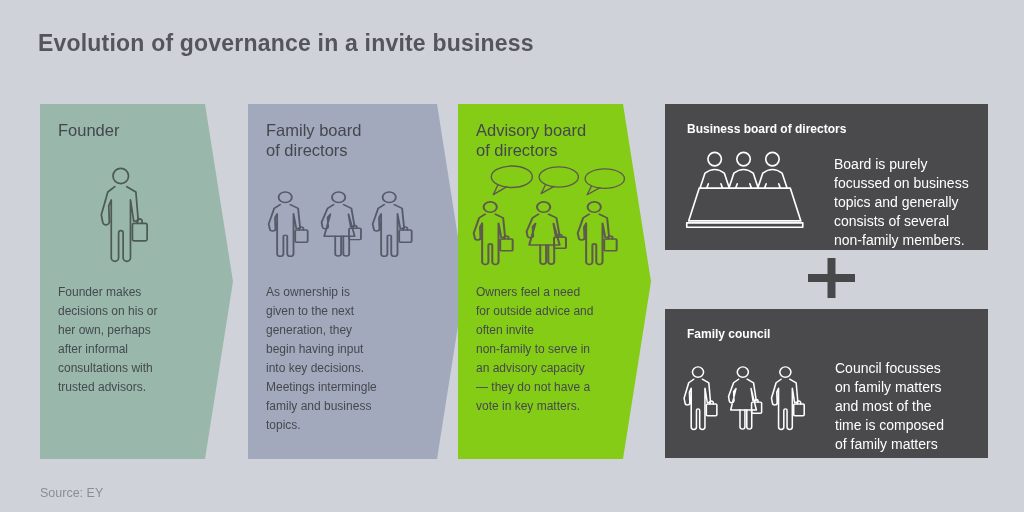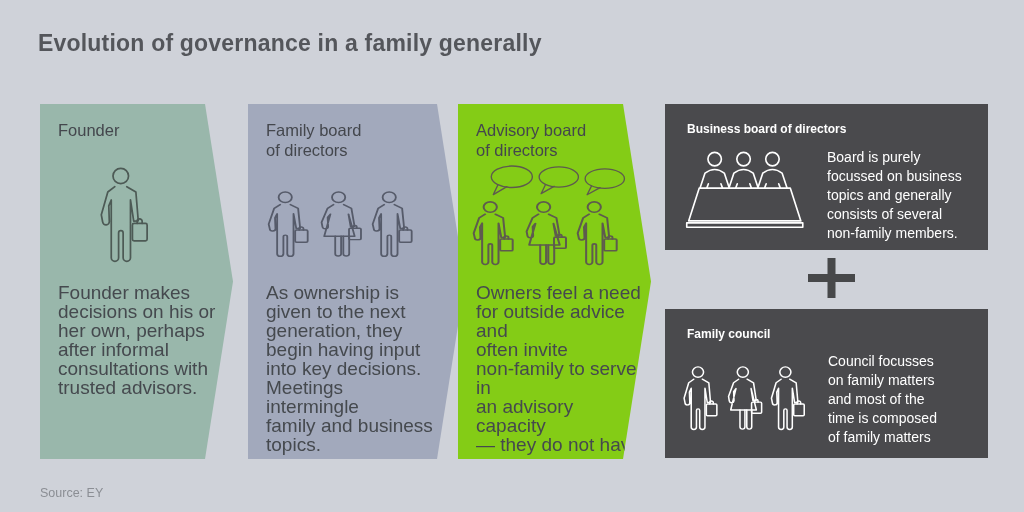--- a/index.html
+++ b/index.html
@@ -22,37 +22,37 @@
   .stage-0{left:40px}
   .stage-1{left:248px}
   .stage-2{left:458px}
   .panel-heading{
     position:absolute;left:18px;top:16px;margin:0;
     font-size:16.5px;font-weight:400;line-height:20px;
     white-space:pre-line;color:var(--heading,#44474d);
   }
   .panel-text{
     position:absolute;left:18px;top:179px;margin:0;width:170px;
-    font-size:19px;line-height:19px;white-space:pre-line;
+    font-size:12px;line-height:19px;white-space:pre-line;
     color:var(--panel_text,#45494e);
   }
   
   .dark-panel{
     position:absolute;left:665px;width:323px;
     background:var(--dark_panel,#4a4a4d);
     color:var(--dark_panel_text,#ffffff);
   }
   .dark-1{top:104px;height:146px}
   .dark-2{top:309px;height:149px}
   .dark-heading{
     position:absolute;left:18px;top:14px;margin:4px;
     font-size:12px;font-weight:700;white-space:pre-line;color:inherit;
   }
   .dark-text{
-    position:absolute;margin:0;font-size:14px;line-height:19px;
+    position:absolute;margin:7px;font-size:14px;line-height:19px;
     white-space:pre-line;color:inherit;width:158px;
   }
   .dark-1 .dark-text{left:162px;top:44px}
   .dark-2 .dark-text{left:163px;top:43px}
   
   svg.icon{fill:none;stroke:currentColor;stroke-linejoin:round;stroke-linecap:round;display:block;position:absolute;}
   .founder-icon{left:57px;top:63px;stroke-width:1.6}
   .trio-icon{left:17px;top:86px;stroke-width:2}
   .adv-icon{left:10px;top:60px;stroke-width:1.7}
   .adv-icon .trio-use{stroke-width:2.2}
@@ -105,21 +105,21 @@
       <path d="M81,41 L86,26 Q96,18.5 106,26 L111,41"></path>
       <path d="M89.5,37 L88,41 M102.5,37 L104,41"></path>
       <path d="M20,41.5 H114.5 L125.5,75.5 H9 Z"></path>
       <path d="M7,77.5 H127.5 V82 H7 Z"></path>
     </symbol>
   </defs>
 </svg>
 
 <div class="canvas">
 
-  <h1 class="page-title">Evolution of governance in a family generally</h1>
+  <h1 class="page-title">Evolution of governance in a invite business</h1>
 
   <section class="stage stage-0" style="background-color: rgb(153, 183, 171);">
     <h2 class="panel-heading">Founder</h2>
     <svg class="icon founder-icon" width="54" height="101" viewBox="0 0 54 101" style="color: rgb(77, 90, 85);">
       <use href="#sym-man" width="54" height="101"></use>
     </svg>
     <p class="panel-text">Founder makes
 decisions on his or
 her own, perhaps
 after informal

